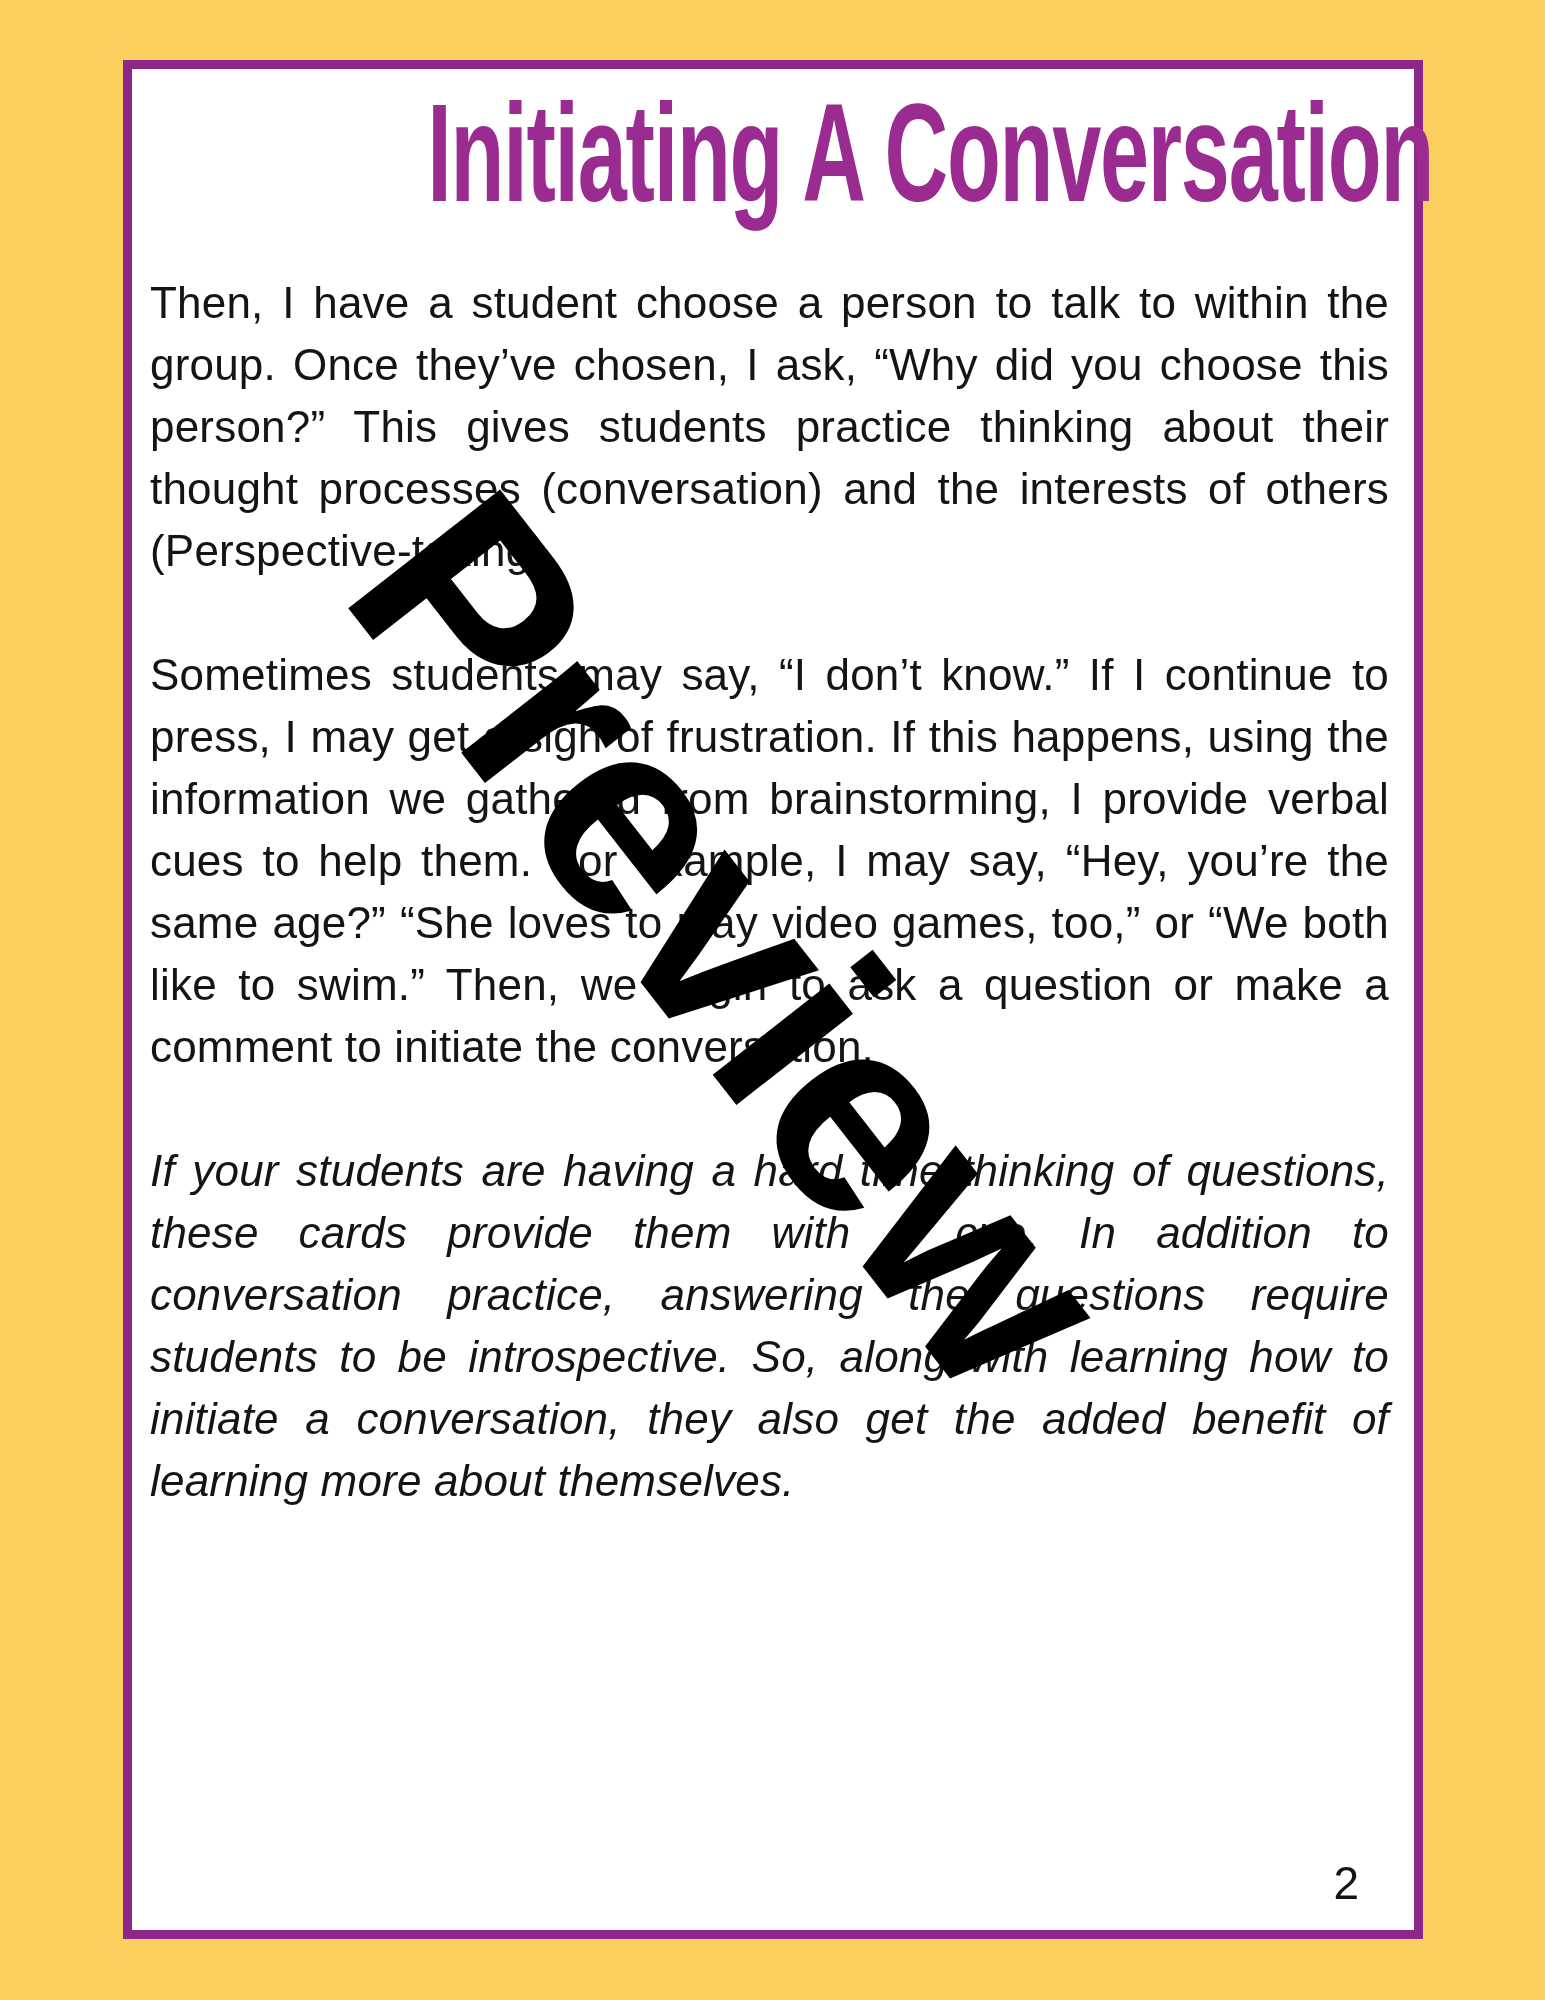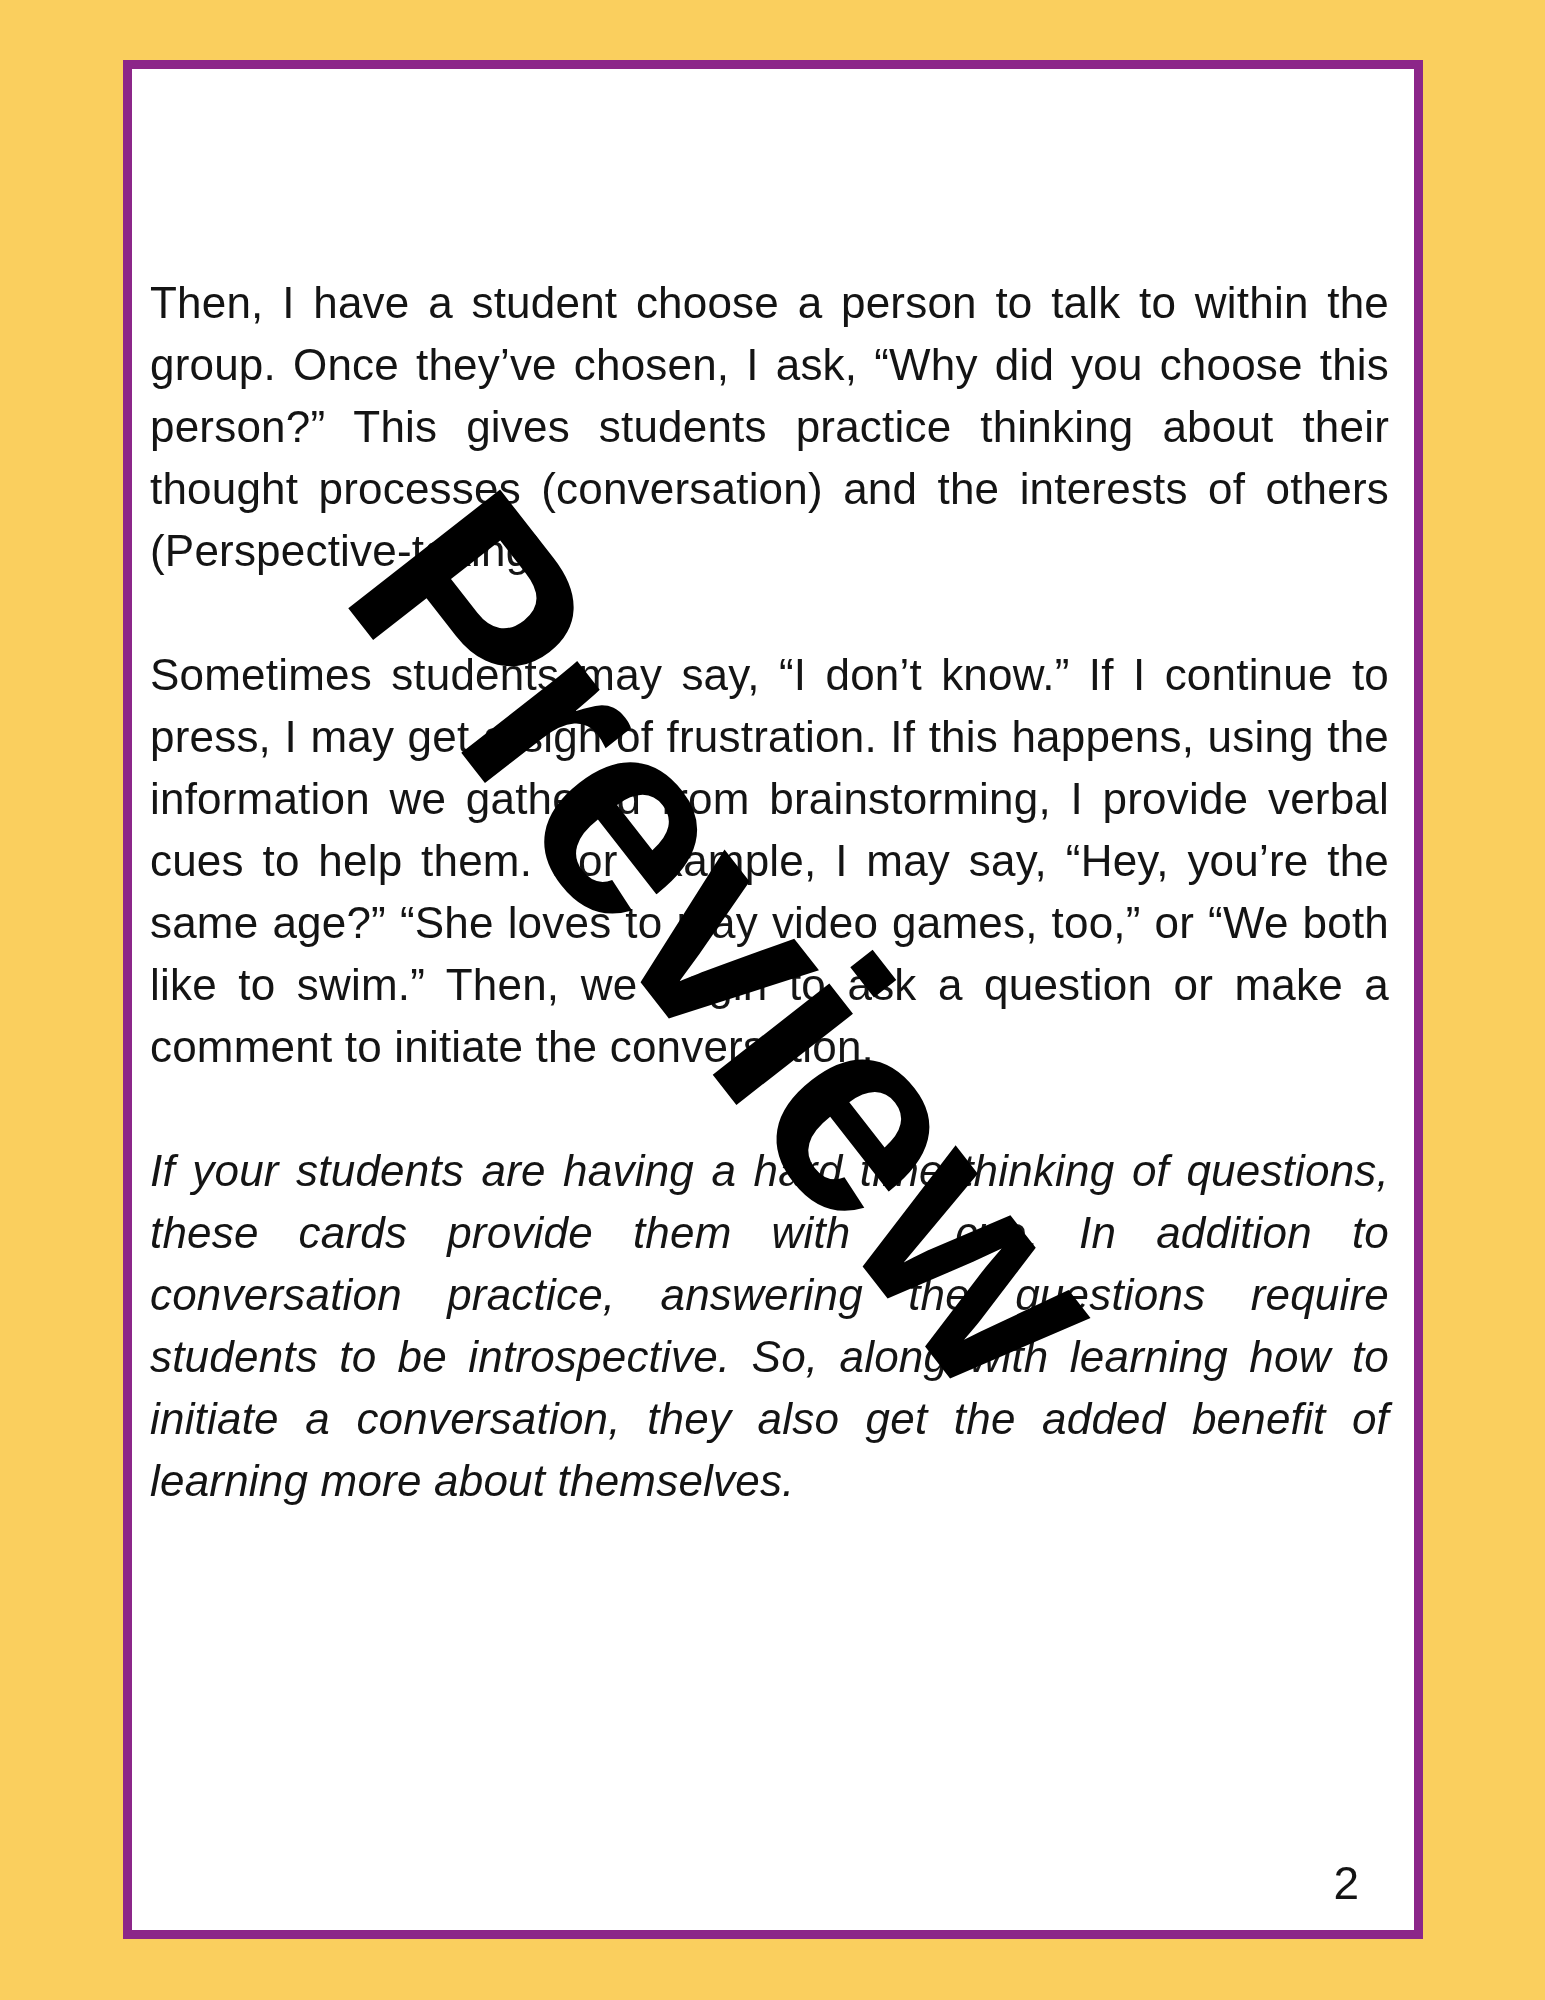--- a/index.html
+++ b/index.html
@@ -85,20 +85,23 @@
     color: #141414;
   }
 </style>
 </head>
 <body>
 
 <div class="canvas">
 
   <div class="page">
 
+    <div class="page-title">
+      <span class="squeeze">Initiating A Conversation</span>
+    </div>
 
     <div class="body-text">
       <p>Then, I have a student choose a person to talk to within the group. Once they’ve chosen, I ask, “Why did you choose this person?” This gives students practice thinking about their thought processes (conversation) and the interests of others (Perspective-taking).</p>
       <p>Sometimes students may say, “I don’t know.” If I continue to press, I may get a sigh of frustration. If this happens, using the information we gathered from brainstorming, I provide verbal cues to help them. For example, I may say, “Hey, you’re the same age?” “She loves to play video games, too,” or “We both like to swim.” Then, we begin to ask a question or make a comment to initiate the conversation.</p>
       <p>If your students are having a hard time thinking of questions, these cards provide them with a cue. In addition to conversation practice, answering the questions require students to be introspective. So, along with learning how to initiate a conversation, they also get the added benefit of learning more about themselves.</p>
     </div>
 
     <div class="page-number">2</div>
 
   </div>

